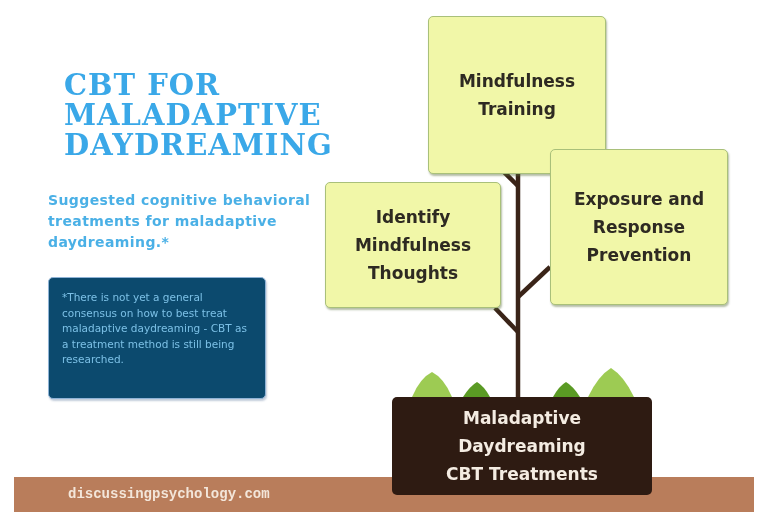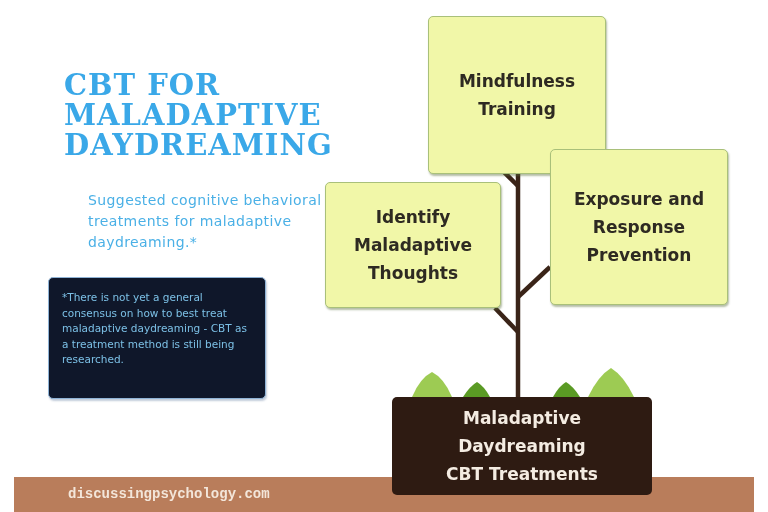--- a/index.html
+++ b/index.html
@@ -1,19 +1,19 @@
 <!DOCTYPE html>
 <html><head>
 <meta charset="utf-8">
 <style>
   html, body { margin:0; padding:0; }
   body { width:768px; height:512px; background:#ffffff; position:relative; overflow:hidden; font-family:"DejaVu Sans", sans-serif; }
   .title { position:absolute; left:48px; top:54px; color:#3aa8e8; font-family:"DejaVu Serif", serif; font-weight:bold; font-size:29px; line-height:30px; letter-spacing:1px; margin:16px; }
-  .subtitle { position:absolute; left:48px; top:190px; width:270px; color:#4ab0e6; font-weight:normal; font-size:14px; line-height:21px; letter-spacing:0.4px;margin-left:40px; }
-  .note { position:absolute; left:48px; top:277px; width:218px; height:122px; box-sizing:border-box; border:1.5px solid #8fb3d6; border-radius:5px; box-shadow:1px 2px 2px rgba(80,110,150,0.35); padding:12px 10px 10px 13px; color:#7cc0e6; font-size:10.5px; line-height:15.5px; background:#0f172a; }
+  .subtitle { position:absolute; left:48px; top:190px; width:270px; color:#4ab0e6; font-weight:bold; font-size:14px; line-height:21px; letter-spacing:0.4px; }
+  .note { position:absolute; left:48px; top:277px; width:218px; height:122px; box-sizing:border-box; border:1.5px solid #8fb3d6; border-radius:5px; box-shadow:1px 2px 2px rgba(80,110,150,0.35); padding:12px 10px 10px 13px; color:#7cc0e6; font-size:10.5px; line-height:15.5px; background:#0c4a6e; }
   .ground { position:absolute; left:14px; top:477px; width:740px; height:35px; background:#b97d5b; }
   .site { position:absolute; left:68px; top:486px; color:#f3e6da; font-weight:bold; font-size:14px;font-family:Liberation Mono, monospace; }
   .card { position:absolute; background:#f1f7a8; border:1.5px solid #a9c07a; border-radius:5px; box-shadow:1px 2px 2px rgba(90,110,60,0.45); box-sizing:border-box; display:flex; align-items:center; justify-content:center; text-align:center; color:#2e2a22; font-weight:bold; font-size:17px; line-height:28px; }
   .card span { white-space:pre-line; }
   .root-box { position:absolute; left:392px; top:397px; width:260px; height:98px; background:#2e1b12; border-radius:5px; color:#f4ece2; font-weight:bold; font-size:17px; line-height:28px; display:flex; align-items:center; justify-content:center; text-align:center; }
   .root-box span { white-space:pre-line; }
   svg.tree { position:absolute; left:0; top:0; }
 </style>
 </head>
 <body>
@@ -50,21 +50,21 @@
 </div>
 
 <div class="card" style="left:550px;top:149px;width:178px;height:156px;">
   <span>Exposure and
 Response
 Prevention</span>
 </div>
 
 <div class="card" style="left:325px;top:182px;width:176px;height:126px;">
   <span>Identify
-Maladaptive
+Mindfulness
 Thoughts</span>
 </div>
 
 <div class="ground"></div>
 <div class="site">discussingpsychology.com</div>
 
 <div class="root-box">
   <span>Maladaptive
 Daydreaming
 CBT Treatments</span>

